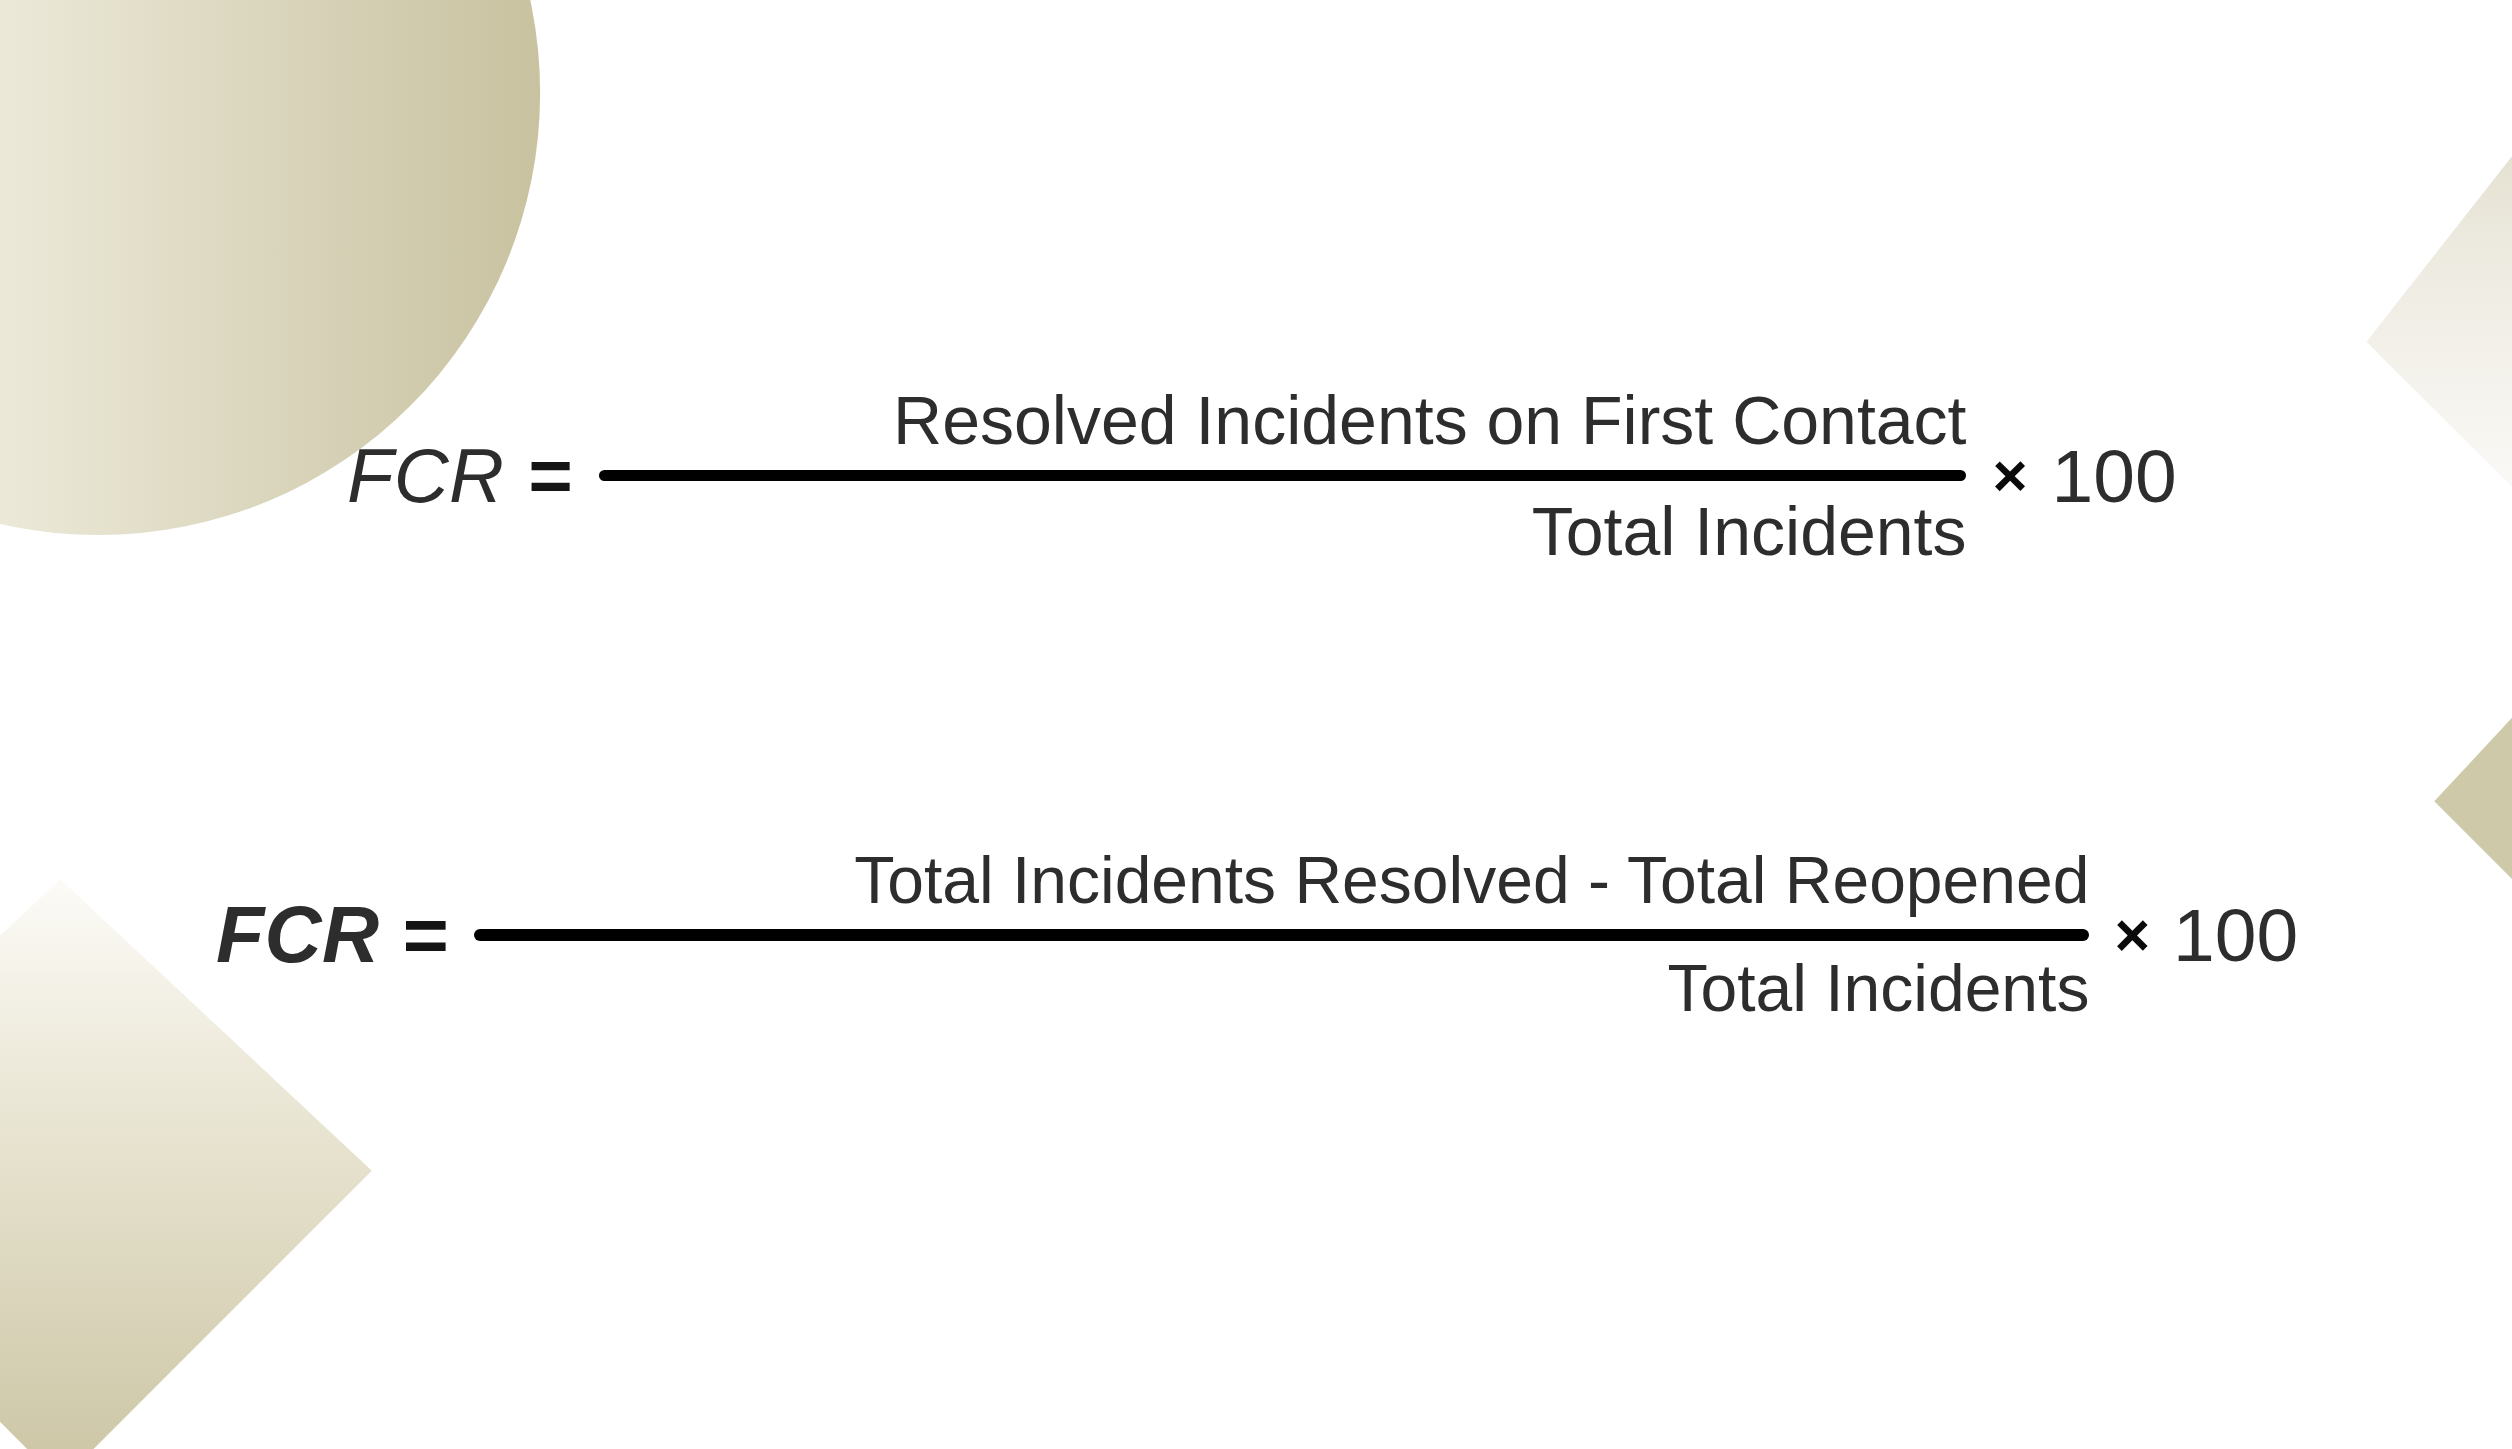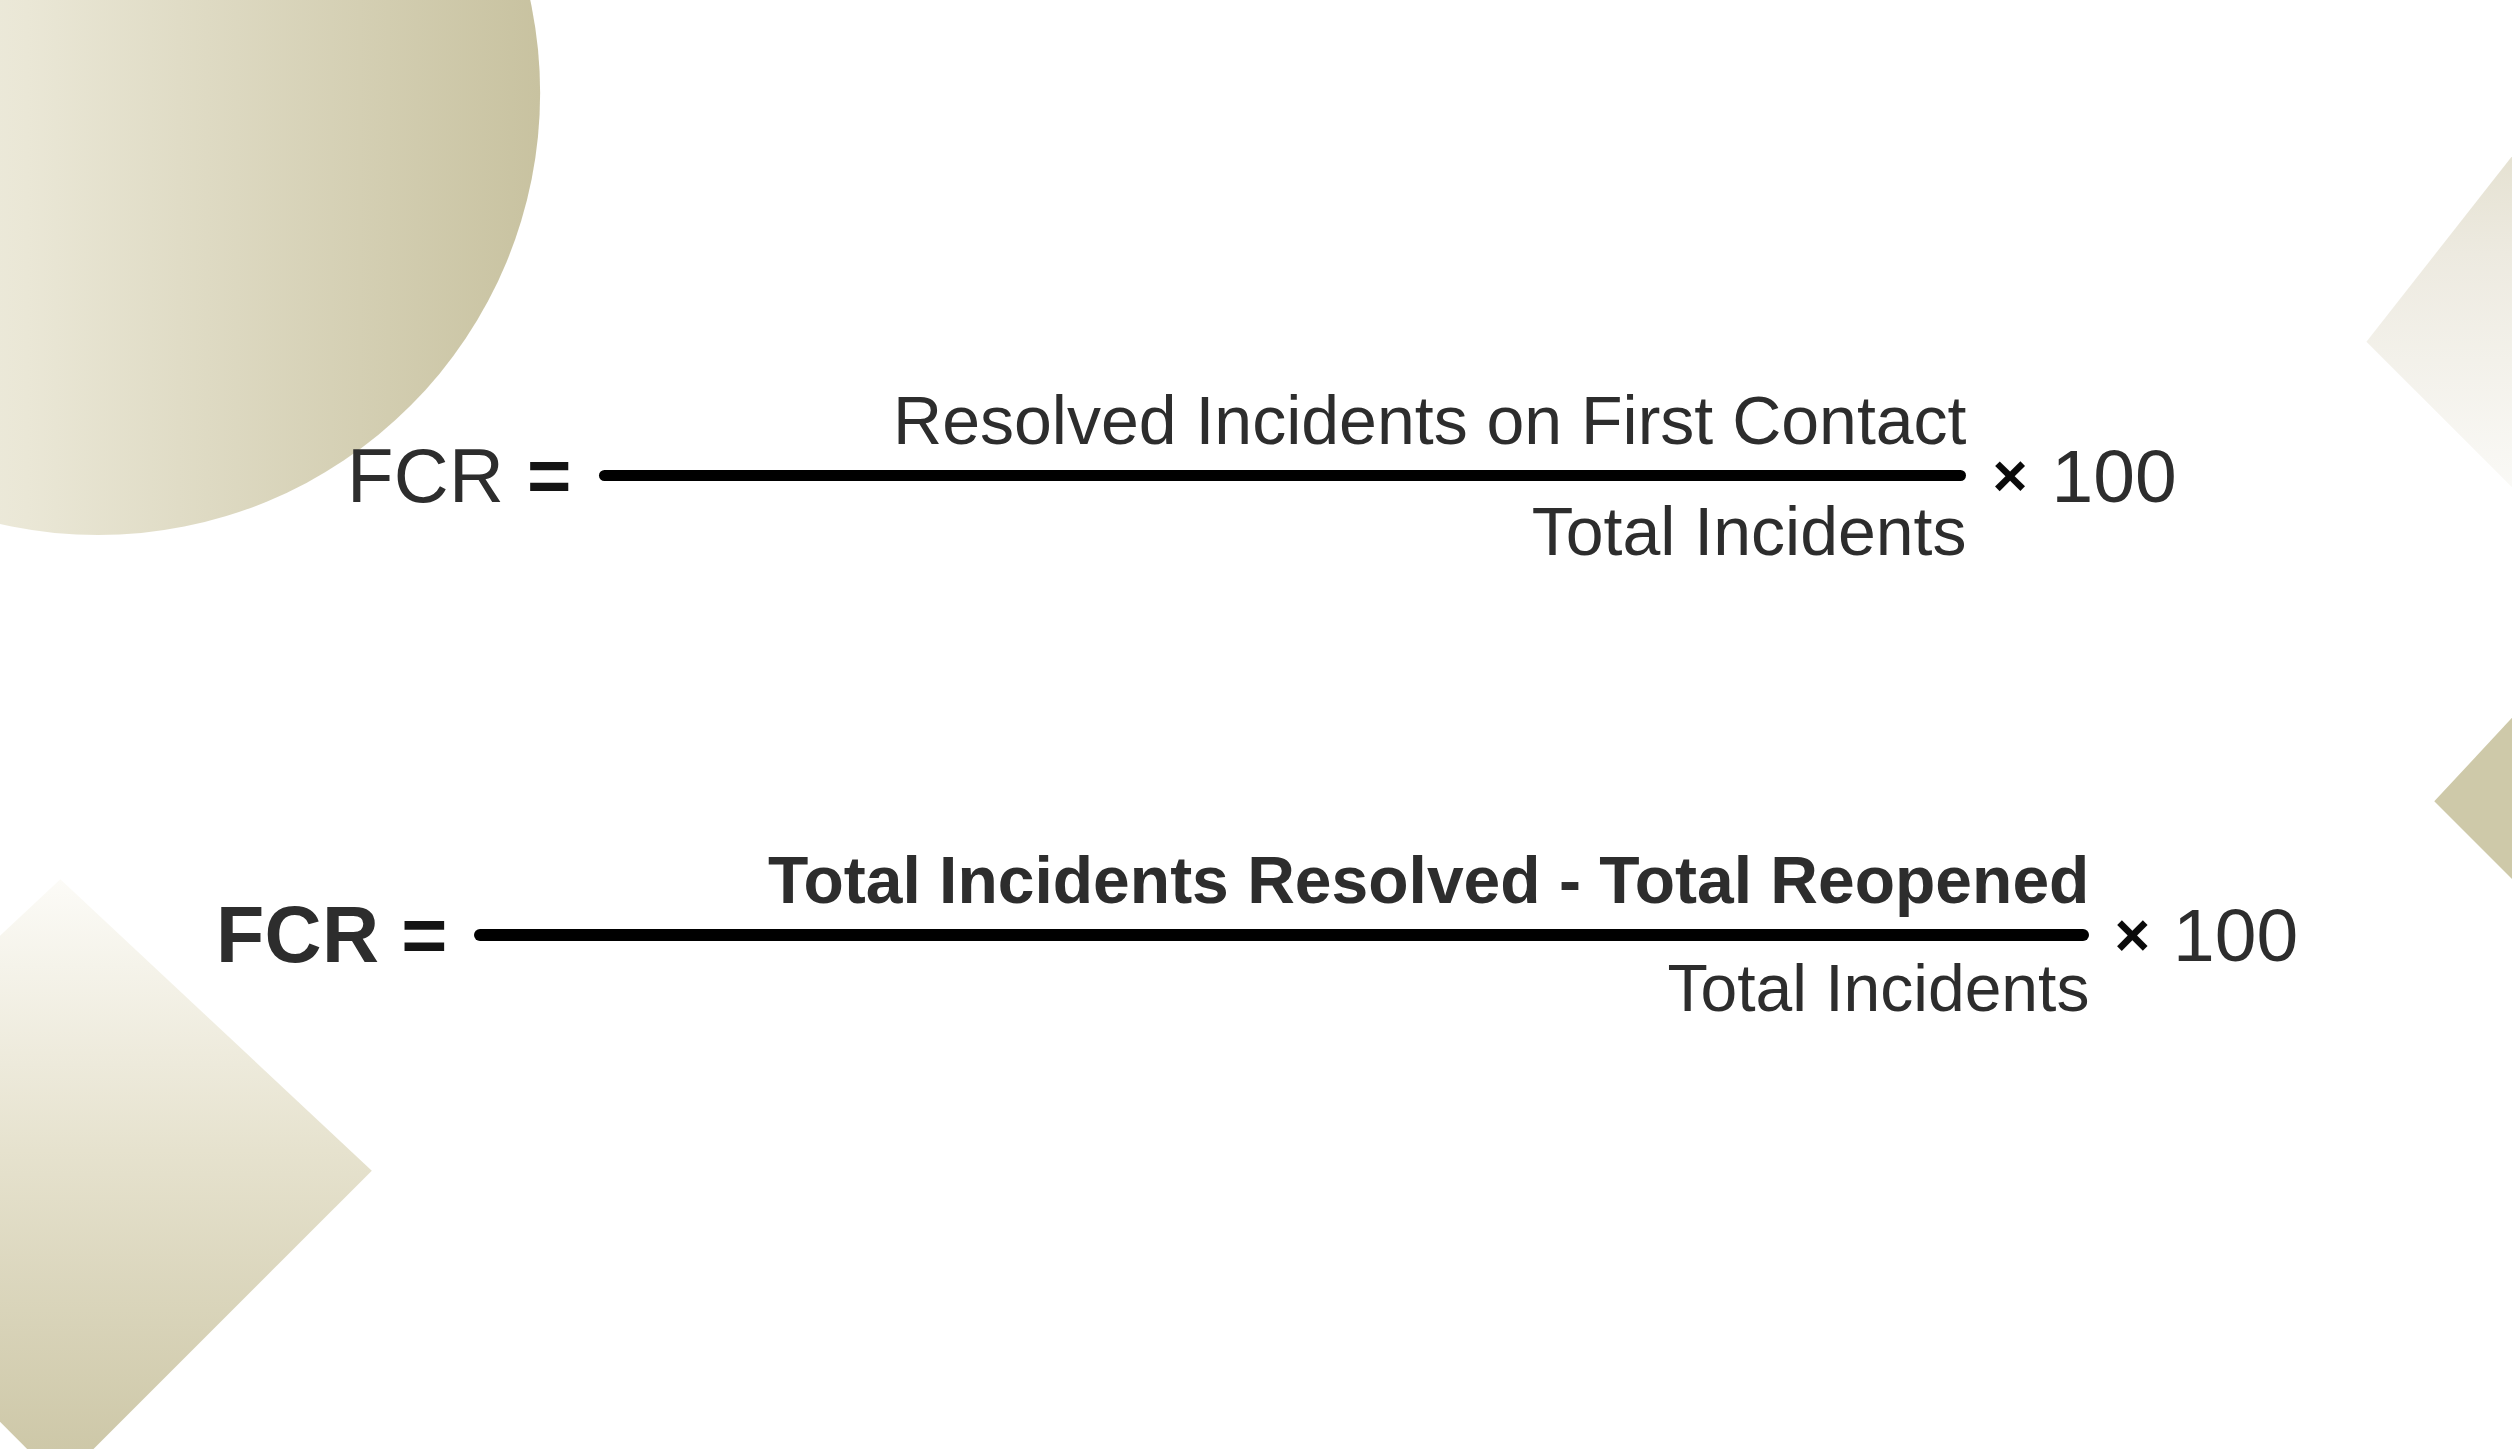--- a/index.html
+++ b/index.html
@@ -28,20 +28,21 @@
   .formula {
     position: absolute;
     display: flex;
     align-items: center;
     color: #2d2d2d;
     white-space: nowrap;
   }
 
   .lhs {
     display: flex;
+    font-style: italic;
   }
   .lhs .var {
     letter-spacing: 0.3px;
   }
   .lhs .eq {
     color: #141414;
   }
 
   .fraction {
     display: flex;
@@ -83,21 +84,21 @@
   #formula-1 .rhs .num   { font-size: 75px; margin-left: 24px; }
 
   
   #formula-2 {
     left: 216px;
     top: 844px;
   }
   #formula-2 .lhs .var { font-size: 79px; font-weight: 700; }
   #formula-2 .lhs .eq  { font-size: 79px; font-weight: 800; margin-left: 22px; }
   #formula-2 .fraction { margin-left: 27px; }
-  #formula-2 .numerator   { font-size: 66px; font-weight: 700; padding-bottom: 11px; }
+  #formula-2 .numerator   { font-size: 66px; font-weight: 400; padding-bottom: 11px; }
   #formula-2 .denominator { font-size: 66px; font-weight: 500; padding-top: 11px; }
   #formula-2 .bar { width: 1615px; height: 12px; }
   #formula-2 .rhs { margin-left: 25px; }
   #formula-2 .rhs .times { font-size: 61px; }
   #formula-2 .rhs .num   { font-size: 75px; font-weight: 500; margin-left: 23px; }
 </style>
 </head>
 <body>
 
 <div id="stage">

